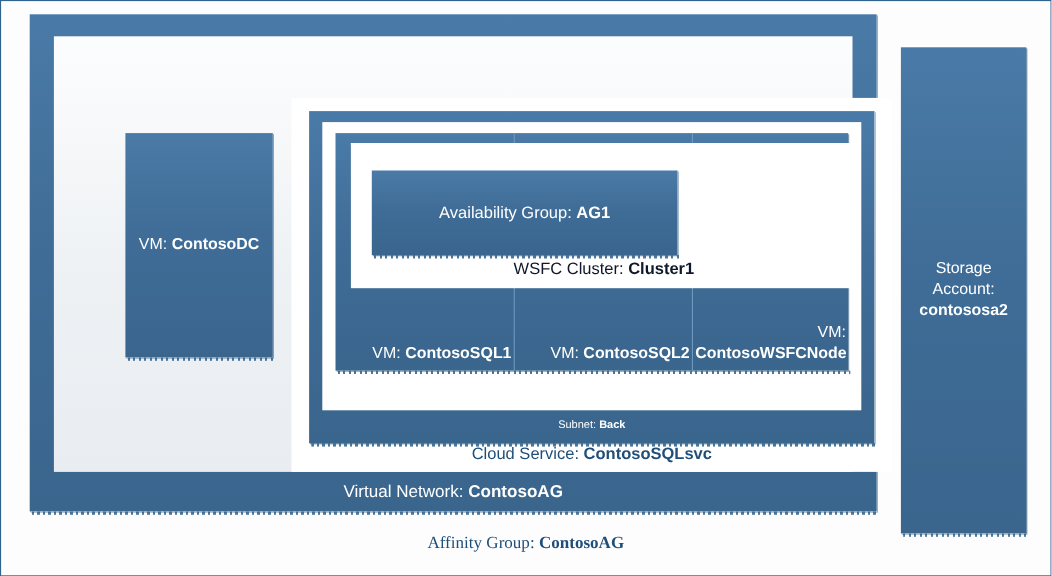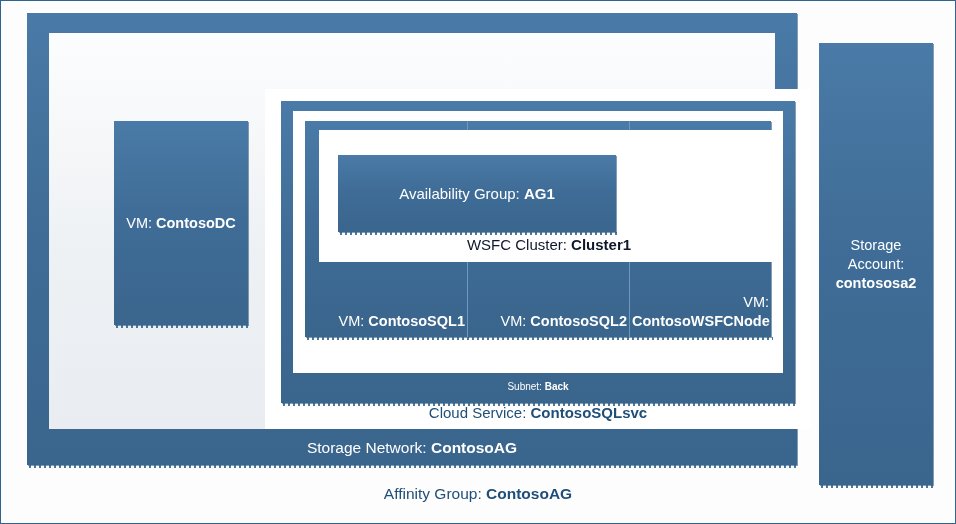--- a/index.html
+++ b/index.html
@@ -33,21 +33,21 @@
   
   .lbl{
     position:absolute;left:0;right:0;text-align:center;
     font-size:15px;line-height:19px;white-space:nowrap;
   }
   .lbl b{font-weight:bold;}
 
   
   #affinity{left:0;top:0;width:956px;height:524px;
             border:1px solid #2f6390;background:#fdfdfe;}
-  #affinity > .lbl{bottom:20px;font-size:15.5px;color:#1f4e79;}
+  #affinity > .lbl{bottom:20px;font-size:15.5px;color:#1f4e79;font-family:Liberation Serif, serif;}
 
   
   #vnet{left:26px;top:12px;width:770px;height:452px;}
   #vnet > .lbl{bottom:8px;color:#ffffff;font-size:15.5px;}
 
   
   #vnet-inner{left:22px;top:20px;width:726px;height:396px;}
 
   
   #vm-dc{left:65px;top:88px;width:134px;height:204px;}
@@ -164,21 +164,21 @@
           </div>
 
           <div class="lbl">
             <span>Cloud Service: </span><b>ContosoSQLsvc</b>
           </div>
         </div>
 
       </div>
 
       <div class="lbl">
-        <span>Storage Network: </span><b>ContosoAG</b>
+        <span>Virtual Network: </span><b>ContosoAG</b>
       </div>
     </div>
 
     <div class="box blue" id="storage">
       <div class="lbl">
         <span>Storage Account:</span><br>
         <b>contososa2</b>
       </div>
     </div>
 

